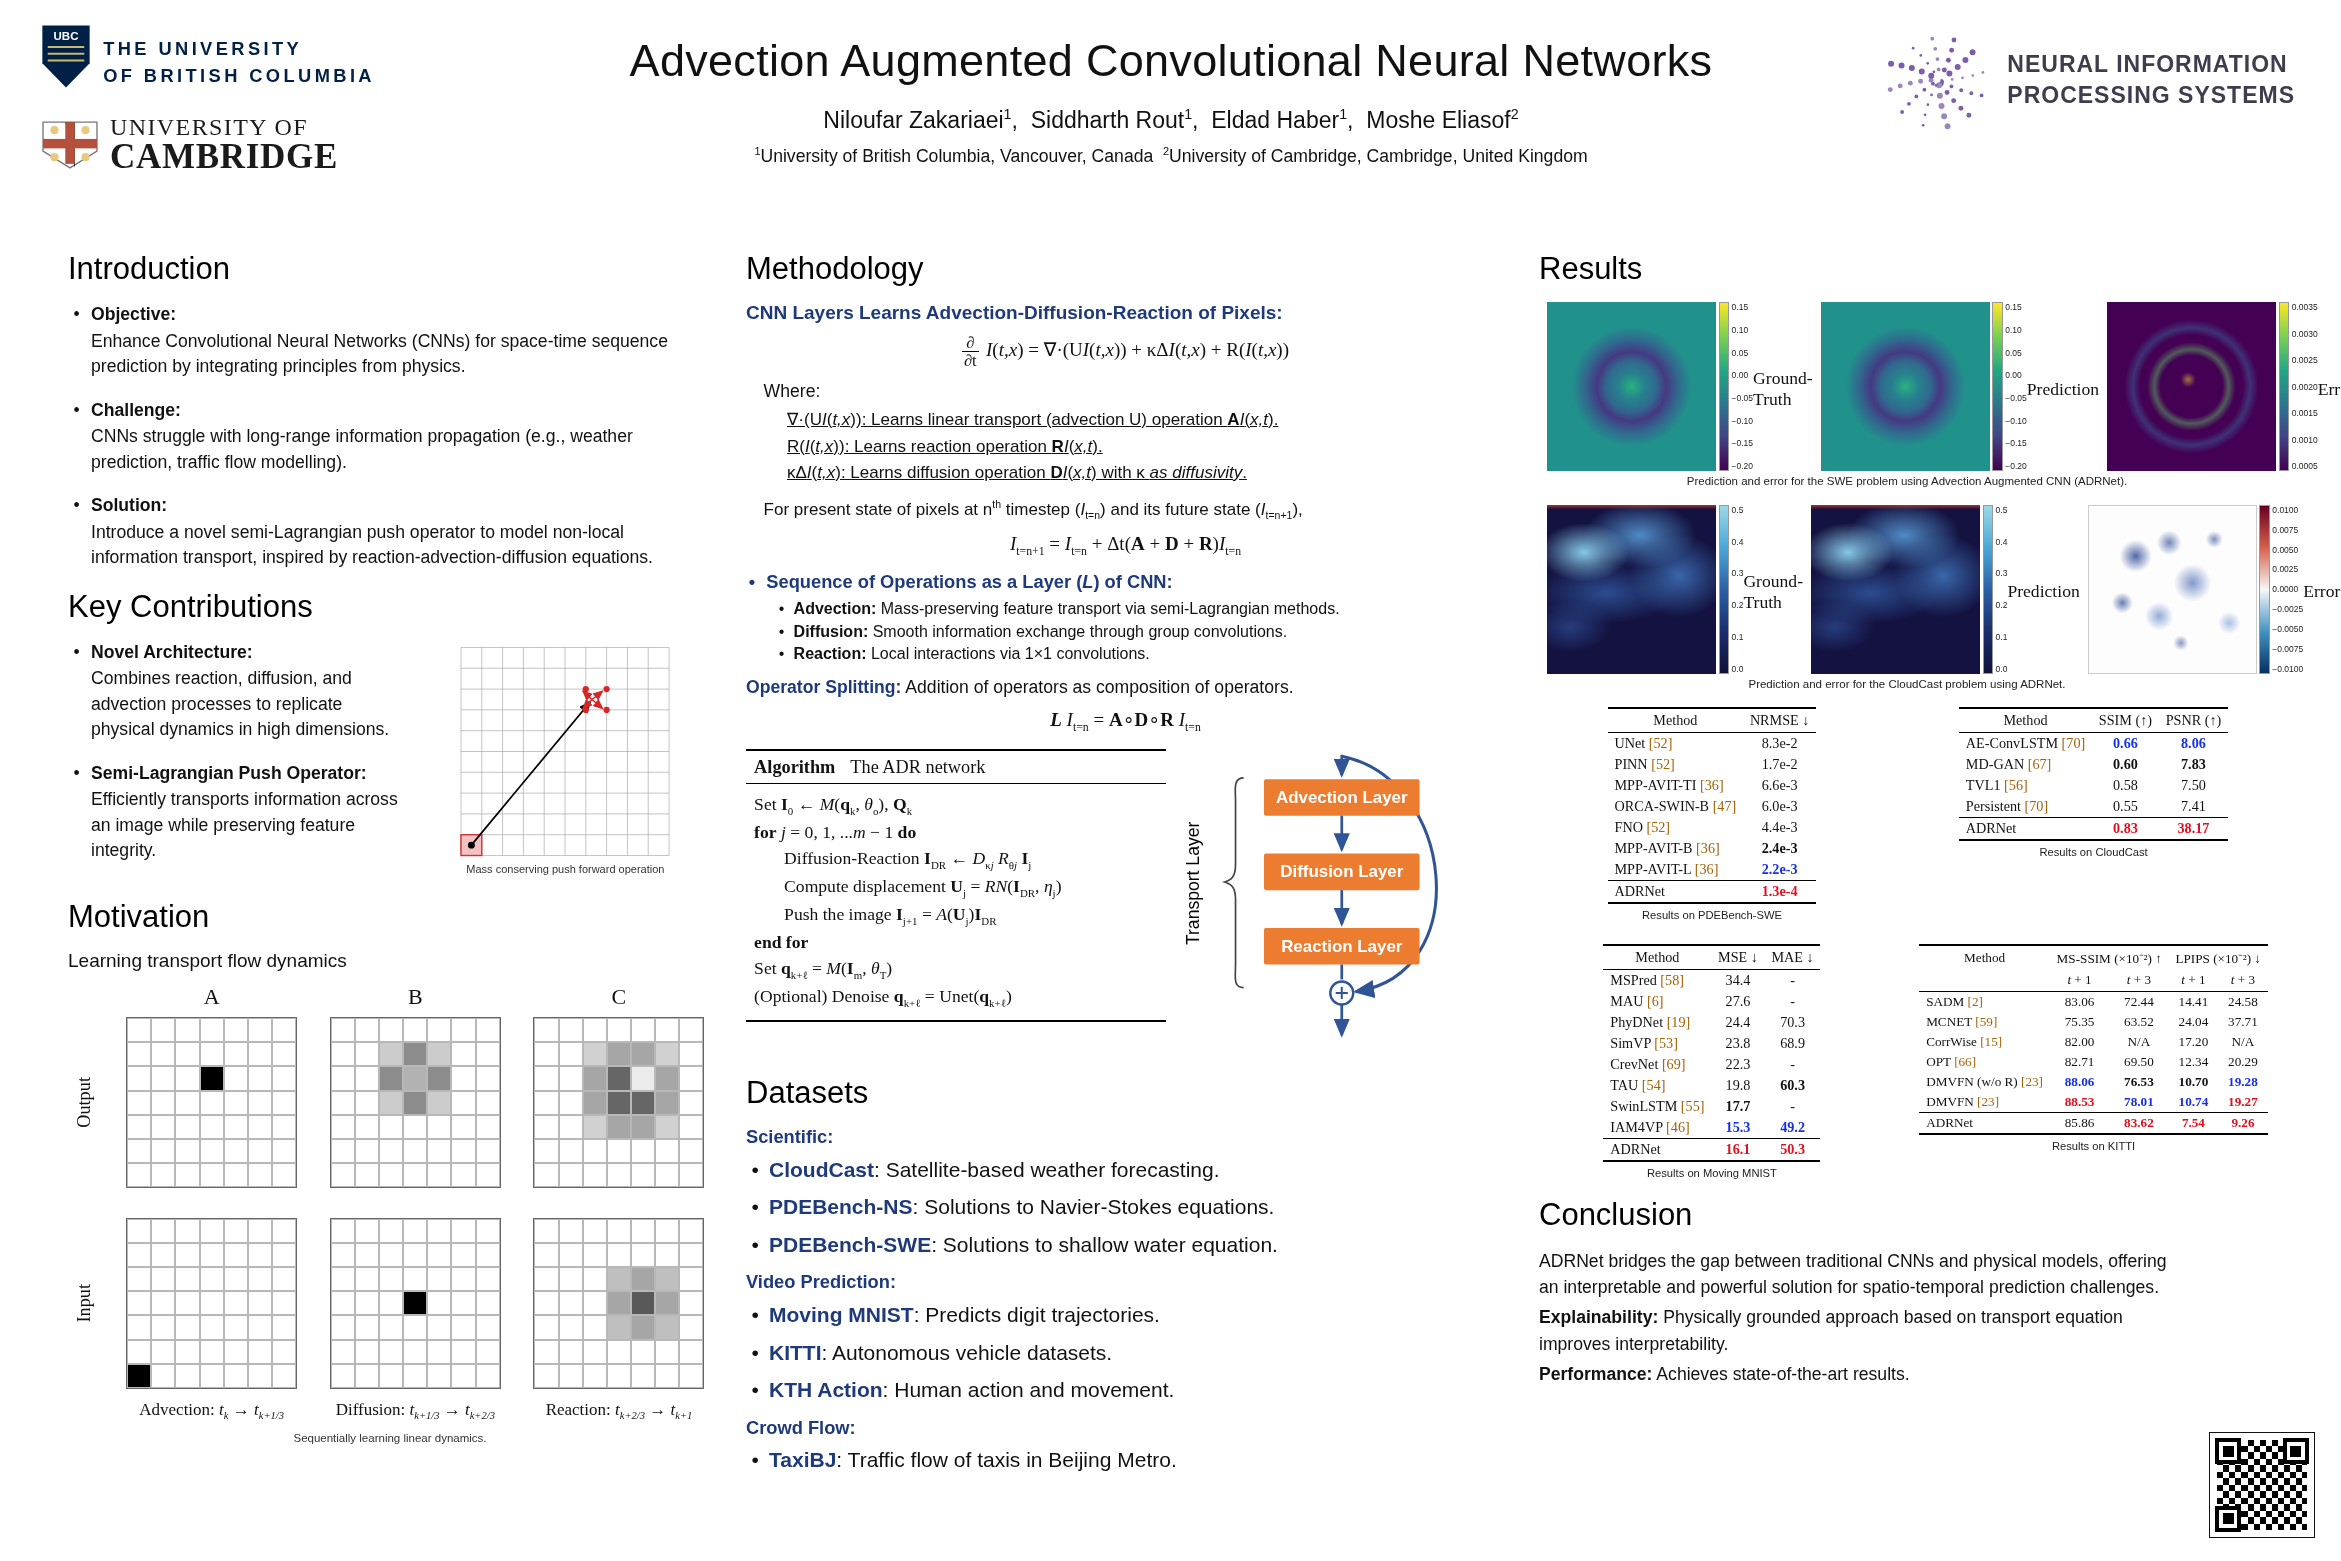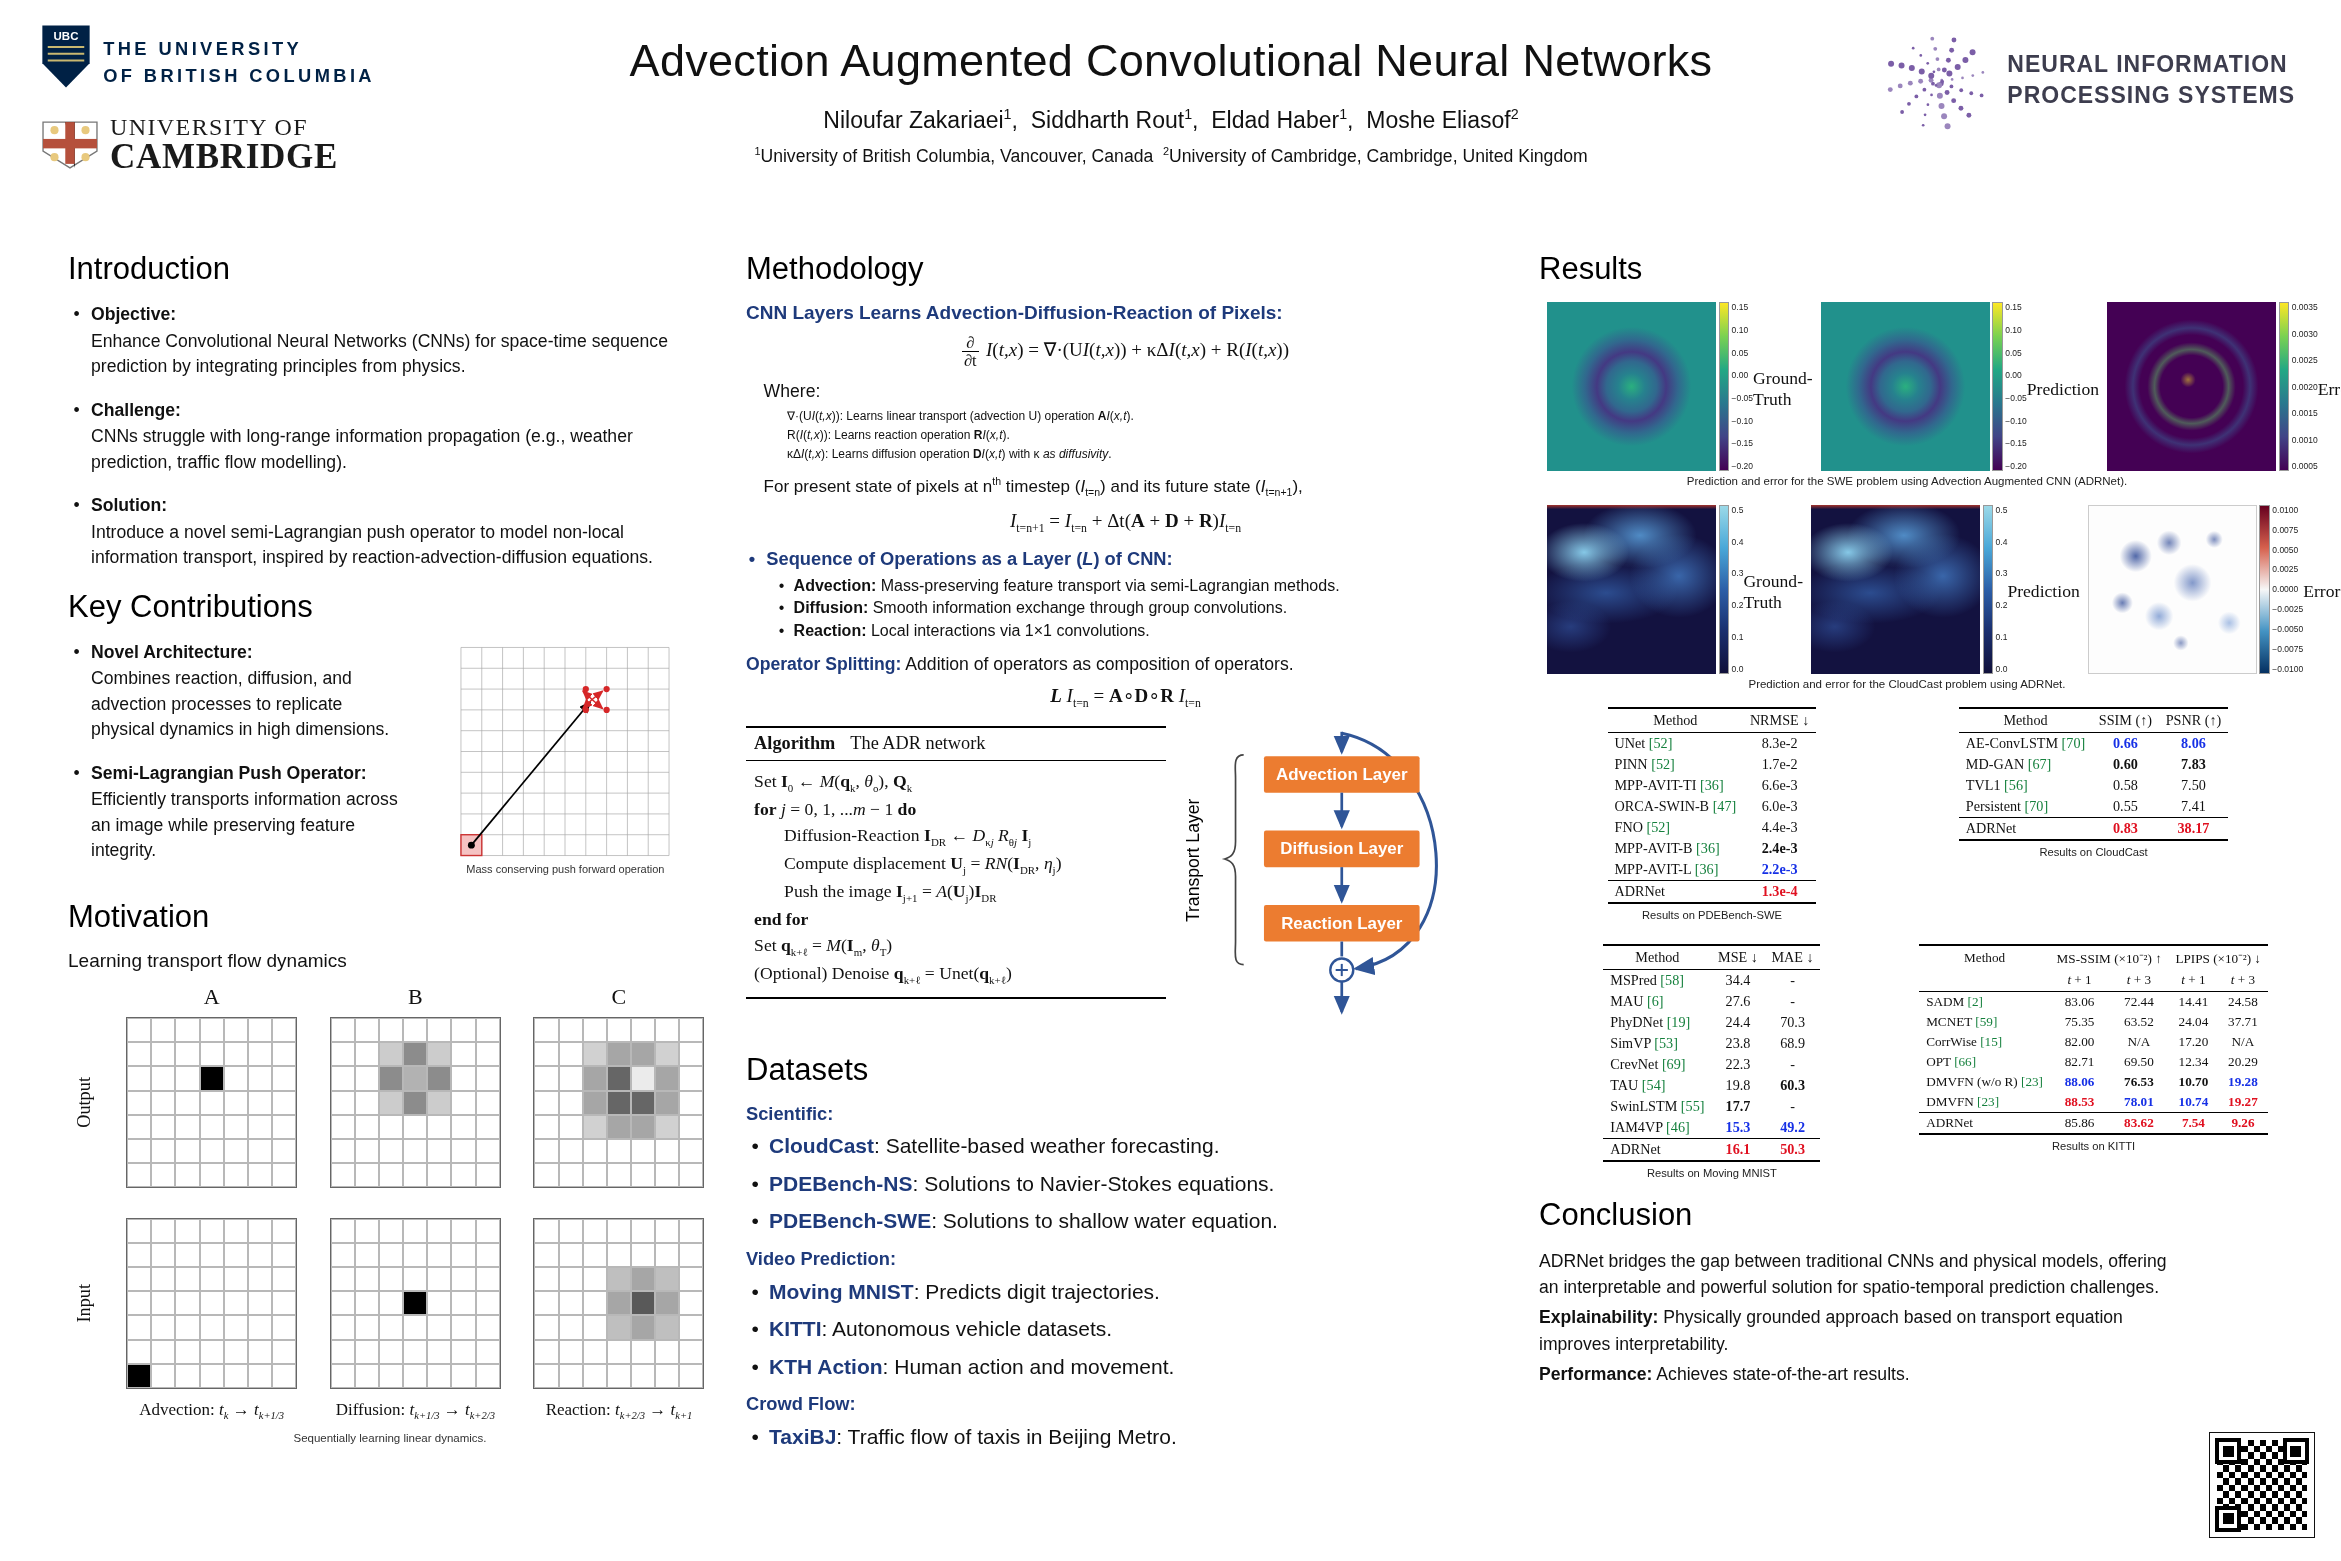--- a/index.html
+++ b/index.html
@@ -72,21 +72,21 @@
   .mot-capsmall { text-align:center; font-size:11.5px; color:#333; margin-top:11px; }
 
   
   .meth-h { font-size:19px; margin: 4.1px 0 9.5px; }
   .eqc { text-align:center; font-family:"Liberation Serif", serif; font-size:19px; margin: 9.5px 0 12.2px; }
   .frac { display:inline-block; vertical-align:middle; text-align:center; margin-right:2.7px; }
   .frac .num { display:block; font-size:16.3px; line-height:1.05; }
   .frac .den { display:block; font-size:16.3px; line-height:1.05; border-top:1px solid #000; padding:0 2px; }
   .where-lab { font-size:17.6px; margin: 4.1px 0 5.4px 17.6px; }
   ul.where { list-style:none; margin-left:41px; }
-  ul.where li { font-size:12px; line-height:1.55; }
+  ul.where li { font-size:17px; line-height:1.55;text-decoration:underline; }
   .meth-line { font-size:17px; margin: 11px 0 2.7px 17.6px; line-height:1.45; }
   .seq-wrap { margin-top:12.2px; }
   .seq-head { position:relative; padding-left:20.3px; font-size:18.3px; font-weight:bold; margin-bottom:6.8px; }
   .seq-head::before { content:"•"; position:absolute; left:2.7px; }
   ul.seq { list-style:none; margin-left:30px; }
   ul.seq li { position:relative; padding-left:17.6px; font-size:16px; margin-bottom:4.7px; }
   ul.seq li::before { content:"•"; position:absolute; left:2.7px; }
   ul.seq b.nb { color:#111; }
   .opsplit { font-size:17.6px; margin-top:13.6px; }
   .algdiag { display:flex; gap:9.5px; margin-top:15px; align-items:flex-start; }
@@ -151,21 +151,21 @@
     font-family:"Liberation Serif", serif; font-size:14.2px; }
   table.rt.wide { font-size:13.2px; }
   .rt th { font-weight:normal; padding:2.7px 6.8px; text-align:center; white-space:nowrap; }
   .rt tr.hlast th { border-bottom:1.1px solid #000; }
   .rt td { padding:2px 6.8px; text-align:center; white-space:nowrap; }
   .rt td.mcol { text-align:left; }
   .rt tr.lastrow td { border-top:1.1px solid #000; }
   .red { color:#e01020; font-weight:bold; }
   .blue { color:#1630e6; font-weight:bold; }
   .bold { font-weight:bold; }
-  .ref { color:#15803d; }
+  .ref { color:#a16207; }
   .tcap { font-size:11.2px; color:#222; margin-top:5.4px; text-align:center; }
 
   
   ul.concl { list-style:none; max-width: 651px; }
   ul.concl li { font-size:17.6px; line-height:1.5; margin-bottom:4.1px; }
 
   .qr { position:absolute; right:27px; bottom:23px; width:106px; height:106px; background:#fff; border:1.4px solid #111; padding:5.4px; }
   .qr-noise { position:absolute; inset:6.8px; background:
       repeating-linear-gradient(0deg,#000 0 6.1px, #fff 6.1px 13px),
       repeating-linear-gradient(90deg,#000 0 6.1px, #fff 6.1px 12.2px);

